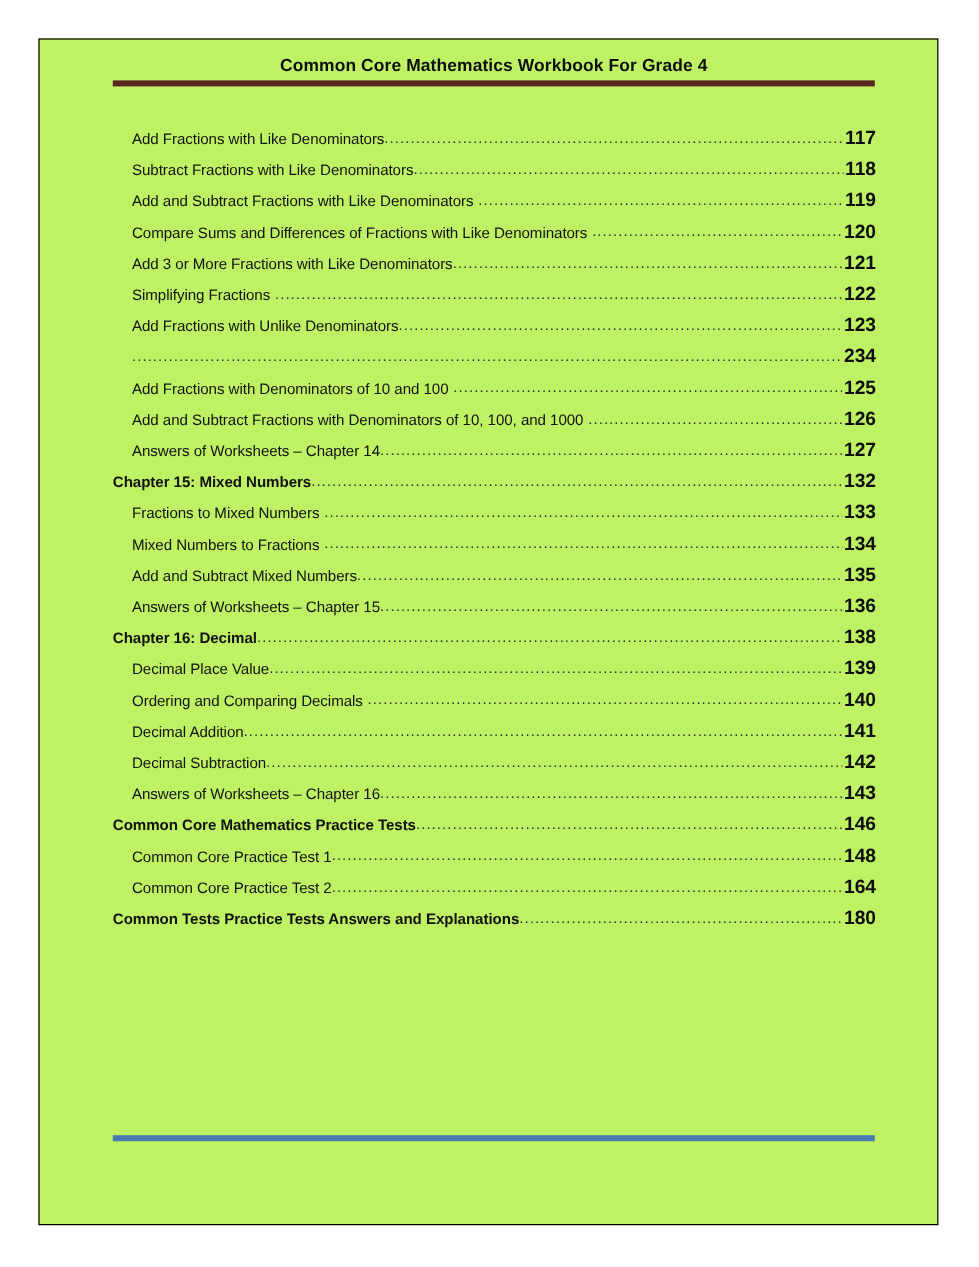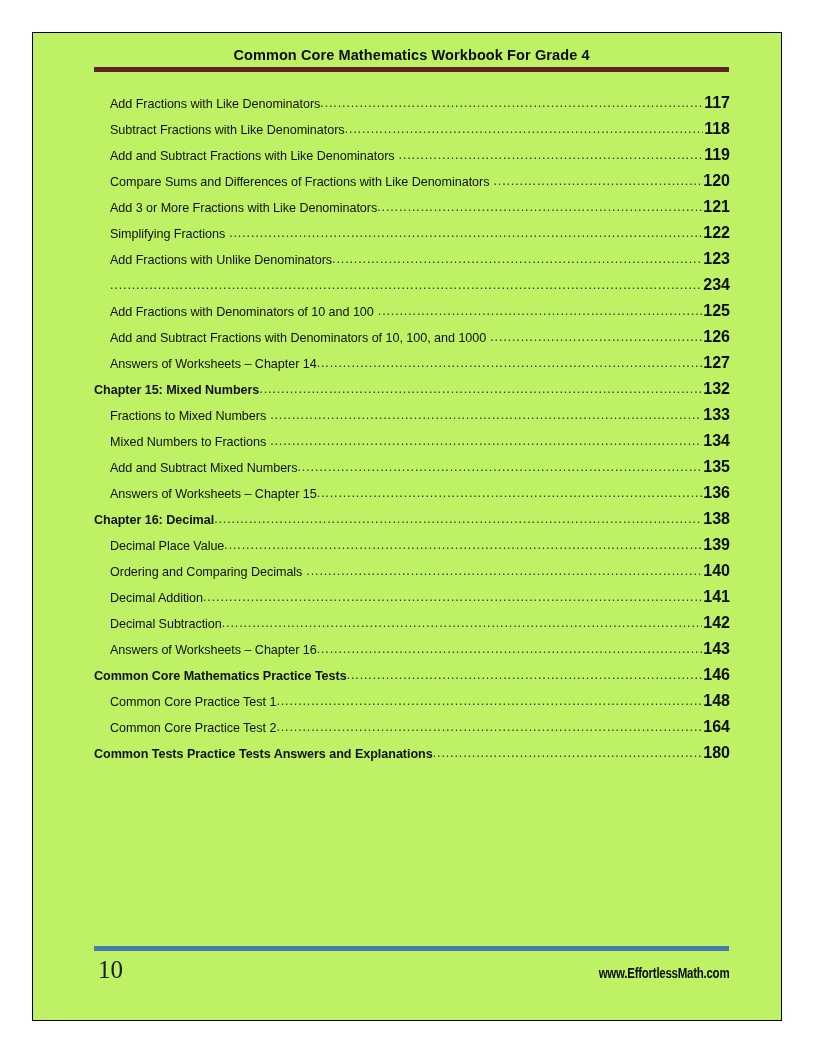--- a/index.html
+++ b/index.html
@@ -55,21 +55,21 @@
     top: 34px;
     width: 635px;
     height: 5px;
     background: #5c2323;
   }
 
   
   .toc {
     position: absolute;
     left: 61px;
-    top: 57px;
+    top: 70px;
     width: 636px;
   }
 
   .toc-entry {
     display: flex;
     align-items: baseline;
     height: 26px;
     line-height: 26px;
     white-space: nowrap;
     overflow: hidden;
@@ -299,19 +299,15 @@
           <span class="toc-page">164</span>
         </div>
         <div class="toc-entry level-0">
           <span class="toc-label">Common Tests Practice Tests Answers and Explanations</span>
           <span class="toc-dots">.......................................................................................................................................................................................................</span>
           <span class="toc-page">180</span>
         </div>
       </div>
 
     <div class="footer-rule"></div>
-    <div class="footer">
-      <div class="footer-page-number">10</div>
-      <div class="footer-site">www.EffortlessMath.com</div>
-    </div>
 
   </div>
 </div>
 
 </body></html>

